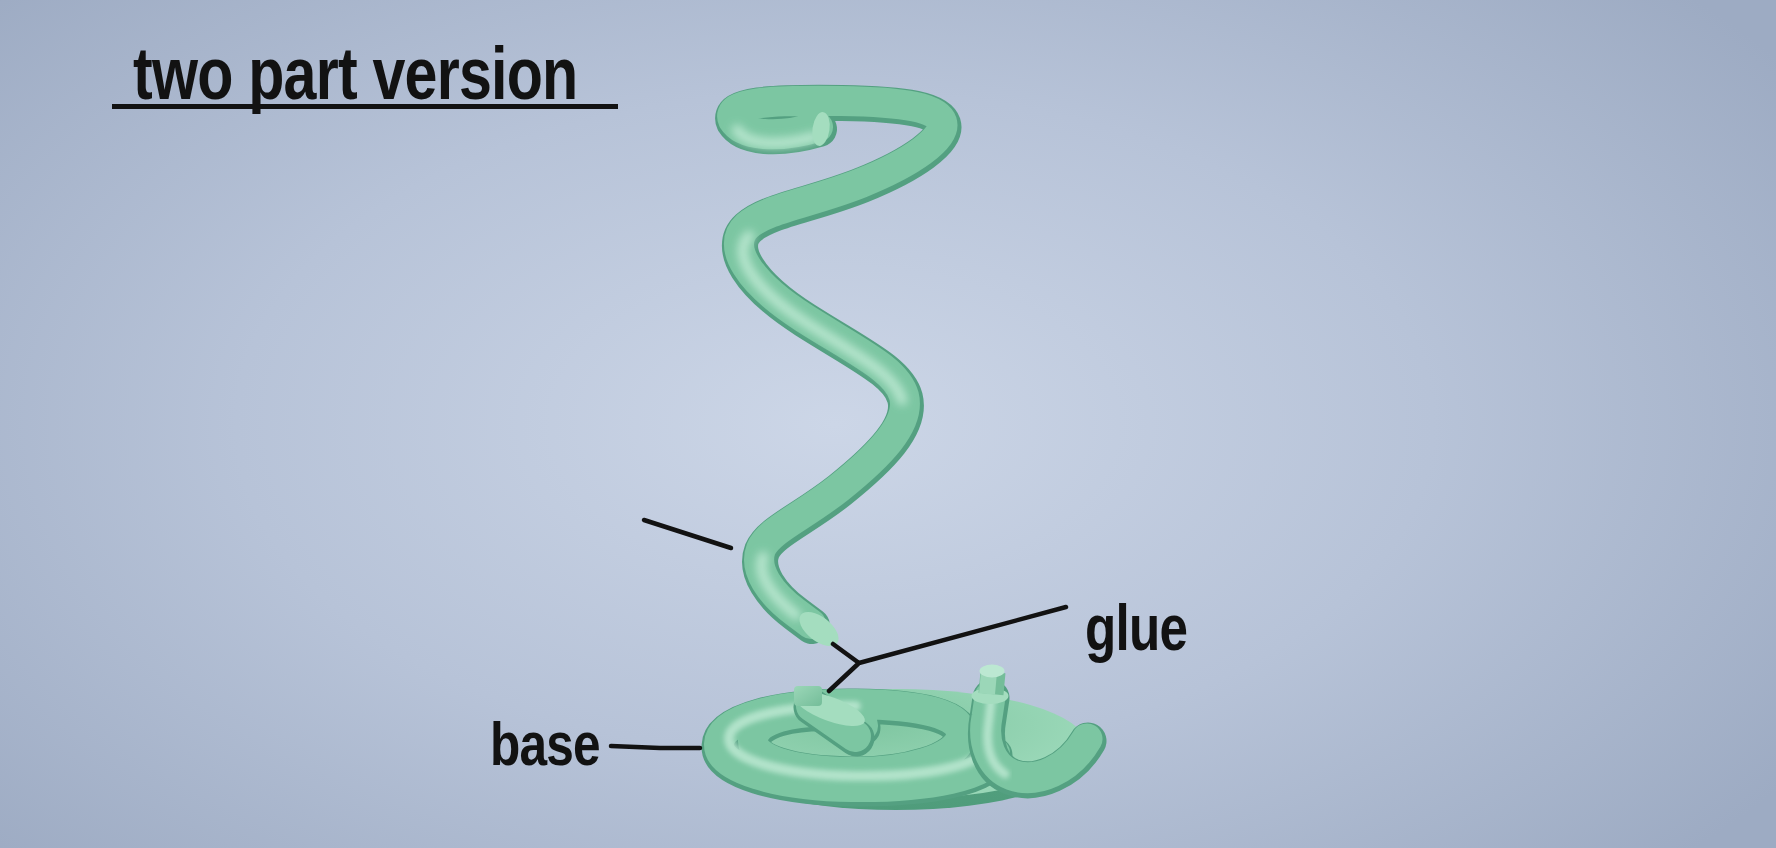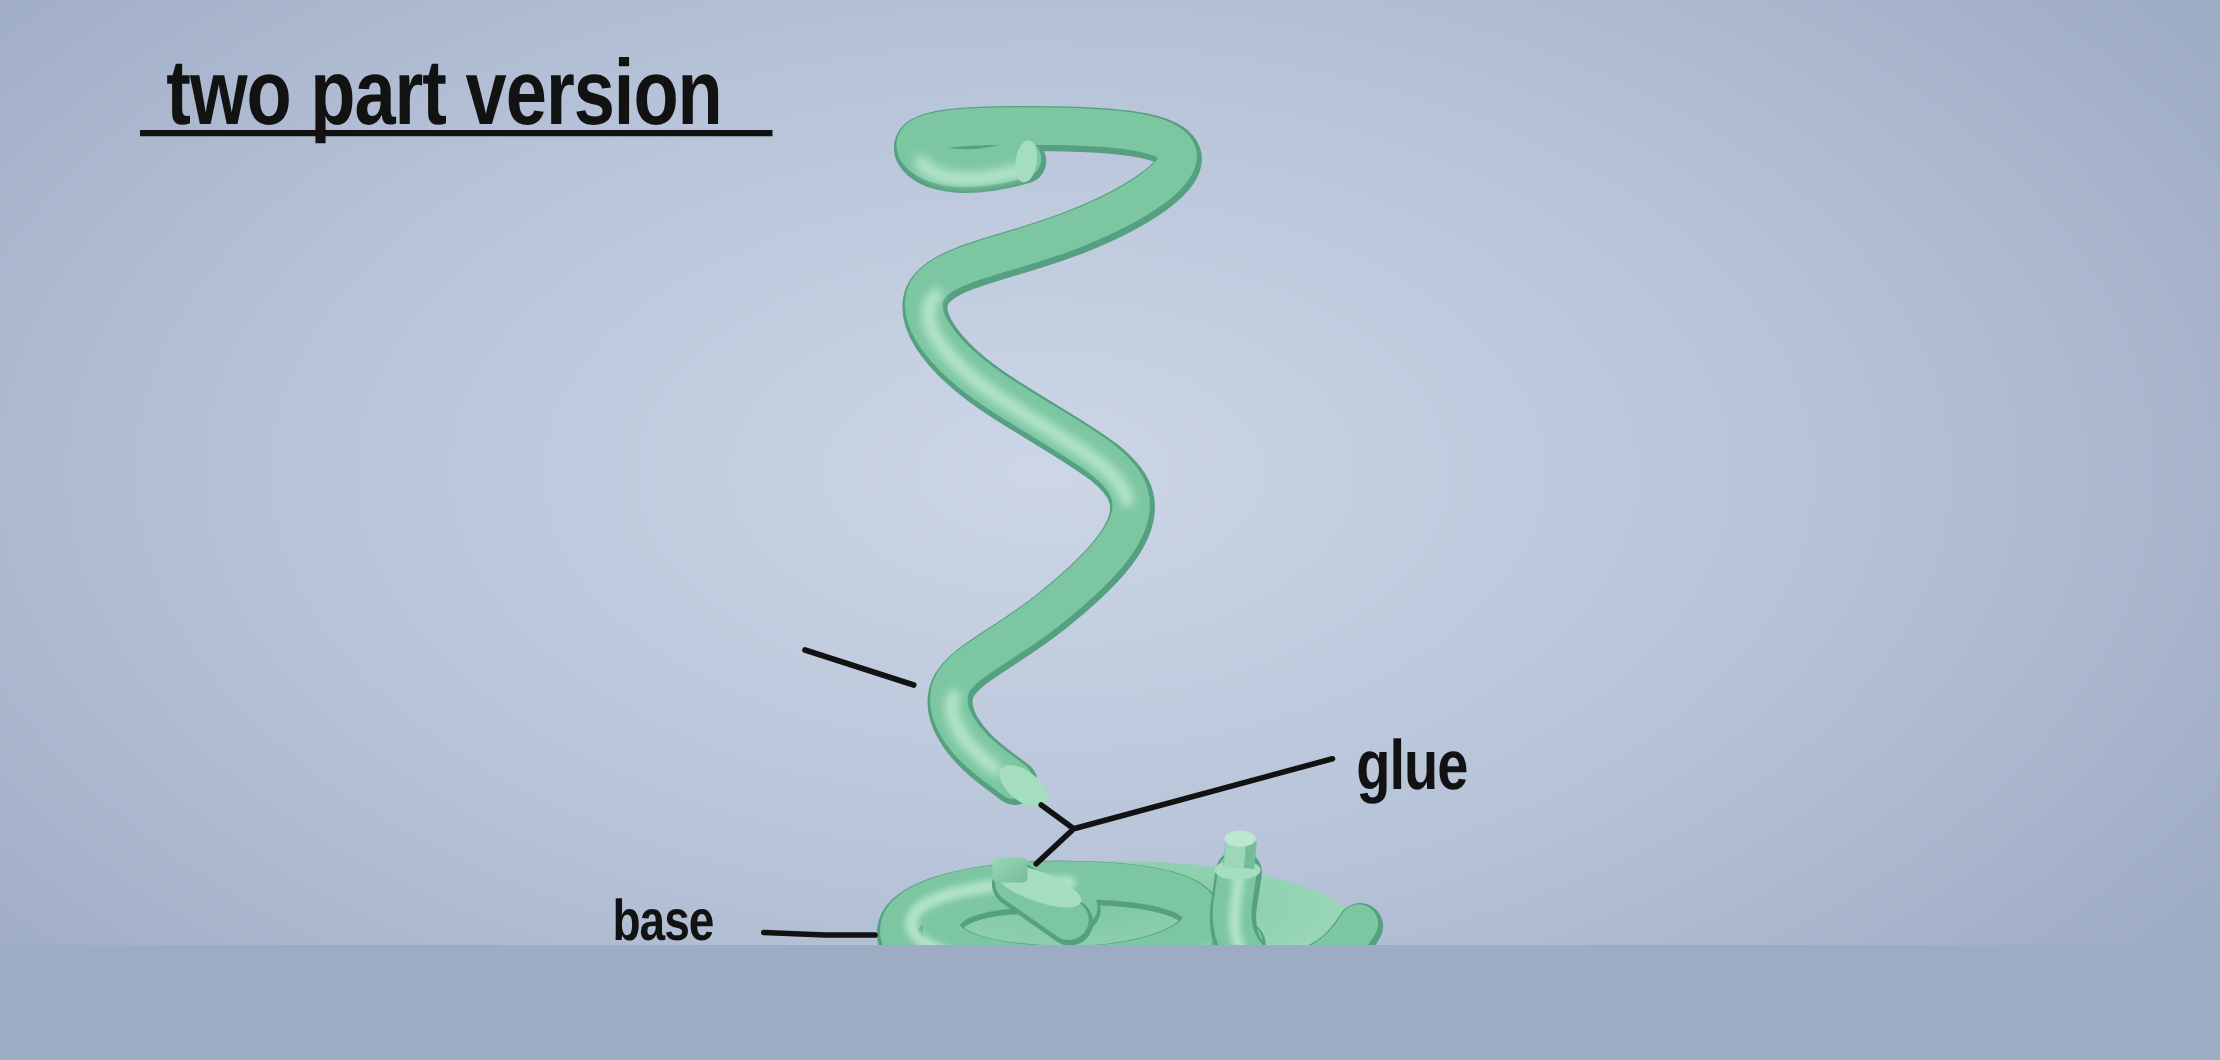--- a/index.html
+++ b/index.html
@@ -1,18 +1,18 @@
 <!DOCTYPE html>
 <html style="--c-bg_center: #ccd6e7; --c-bg_mid: #b7c3d8; --c-bg_edge: #9dabc3; --c-tube_dark: #54a081; --c-tube_main: #7cc6a2; --c-tube_highlight: #bce8d2; --c-tube_face: #a4ddbf; --c-disc_top_inner: #7fc6a1; --c-disc_top_outer: #99d7b7; --c-disc_side: #5aa886; --c-disc_side_dark: #4f9c7b; --c-peg_light: #9bd7b8; --c-peg_dark: #74bd99; --c-label_ink: #121212;"><head>
 <meta charset="utf-8">
 <style>
   html,body{margin:0;padding:0;background:#9dabc3;}
   #stage{
     position:relative;
-    width:1776px;height:756px;
+    width:1776px;height:848px;
     overflow:hidden;
     font-family:"Liberation Sans", sans-serif;
     background:
       radial-gradient(ellipse 1150px 640px at 47% 50%,
         var(--c-bg_center) 0%,
         var(--c-bg_mid) 52%,
         var(--c-bg_edge) 100%);
   }
   #scene{position:absolute;left:0;top:0;}
   .label{
@@ -22,22 +22,22 @@
     line-height:1;
     white-space:nowrap;
   }
   .cond{display:inline-block;transform:scaleX(0.8);transform-origin:0 50%;letter-spacing:-1px;}
   #page-title{left:133px;top:37px;font-size:74px;}
   #title-underline{
     position:absolute;left:112px;top:104px;width:506px;height:5px;
     background:var(--c-label_ink);
   }
   #label-spiral{left:497px;top:483px;font-size:60px;}
-  #label-glue{left:1085px;top:584px;font-size:56px;}
-  #label-base{left:490px;top:713px;font-size:46px;}
+  #label-glue{left:1085px;top:596px;font-size:64px;}
+  #label-base{left:490px;top:713px;font-size:62px;}
   .leader{stroke:var(--c-label_ink);stroke-width:4.5;fill:none;stroke-linecap:round;stroke-linejoin:round;}
 </style>
 </head>
 <body>
 
 <div id="stage">
 
   <svg id="scene" width="1776" height="848" viewBox="0 0 1776 848">
     <defs>
       <filter id="soft" x="-40%" y="-40%" width="180%" height="180%">

